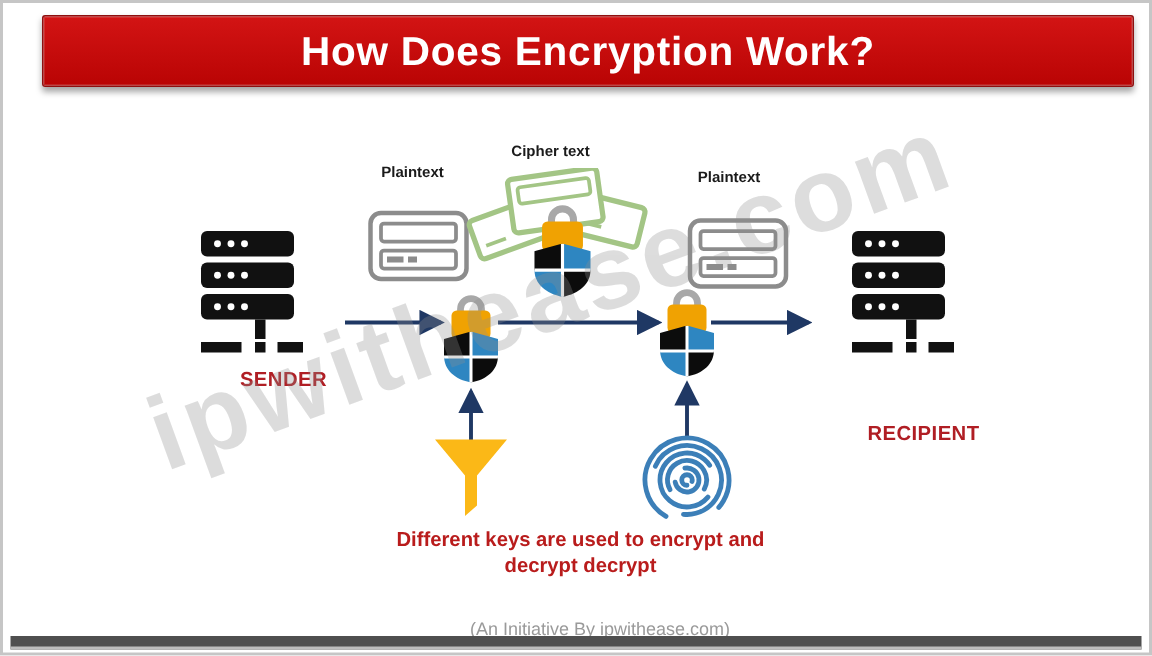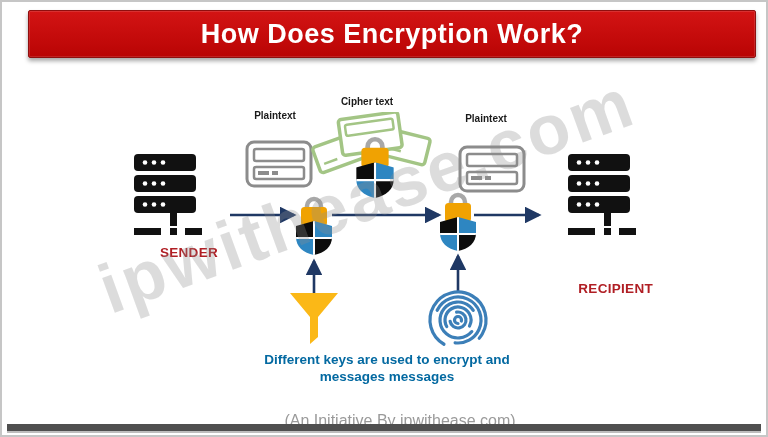--- a/index.html
+++ b/index.html
@@ -16,26 +16,26 @@
     display:flex;align-items:center;justify-content:center;margin-left:16px;
   }
   .banner h1{
     margin:0;color:#ffffff;font-size:27px;font-weight:bold;letter-spacing:.5px;
   }
   
   .abs{position:absolute;}
   .lbl{font-weight:bold;font-size:10px;color:#1a1a1a;text-align:center;width:100px;}
   .endpoint-lbl{font-weight:bold;font-size:13.5px;color:#b01e24;text-align:right;width:100px;letter-spacing:.3px;}
   .caption{
-    width:340px;text-align:center;font-weight:bold;font-size:13.5px;color:#0369a1;line-height:17px;
+    width:340px;text-align:center;font-weight:bold;font-size:13.5px;color:#b91c1c;line-height:17px;
   }
   .footer-site{position:absolute;left:0;right:0;top:395px;text-align:center;
     color:#c00000;font-weight:bold;font-size:13px;}
   .footer-sub{position:absolute;left:0;right:0;top:410px;text-align:center;
-    color:#9a9a9a;font-size:16px;padding-left:32px;}
+    color:#9a9a9a;font-size:12px;padding-left:32px;}
   .watermark{
     position:absolute;left:100px;top:250px;transform:rotate(-20deg);transform-origin:0 50%;
     font-size:70px;font-weight:bold;color:#8f8f8f;opacity:.3;letter-spacing:3px;
     white-space:nowrap;pointer-events:none;z-index:50;
   }
   .bottom-bar{
     position:absolute;left:5px;right:5px;bottom:2px;height:7px;background:#4f4f4f;
     border-bottom:2px solid #bdbdbd;z-index:60;
   }
   svg{display:block;}
@@ -226,21 +226,21 @@
       <circle cx="32" cy="32" r="23" pathLength="100" stroke-dasharray="70 30" transform="rotate(205 32 32)"></circle>
       <circle cx="32" cy="32" r="18" pathLength="100" stroke-dasharray="80 20" transform="rotate(40 32 32)"></circle>
       <circle cx="32" cy="32" r="13" pathLength="100" stroke-dasharray="66 34" transform="rotate(150 32 32)"></circle>
       <circle cx="32" cy="32" r="8" pathLength="100" stroke-dasharray="75 25" transform="rotate(260 32 32)"></circle>
       <circle cx="32" cy="32" r="3.5" pathLength="100" stroke-dasharray="80 20" transform="rotate(90 32 32)"></circle>
     </svg>
   </div>
 
   <div class="abs caption" style="left:215px;top:349px;z-index:10;">
     <div>Different keys are used to encrypt and</div>
-    <div>messages messages</div>
+    <div>decrypt decrypt</div>
   </div>
 
   <div class="watermark">ipwithease.com</div>
 
   <div class="footer-sub">(An Initiative By ipwithease.com)</div>
 
   <div class="bottom-bar"></div>
 </div>
 
 </body></html>

